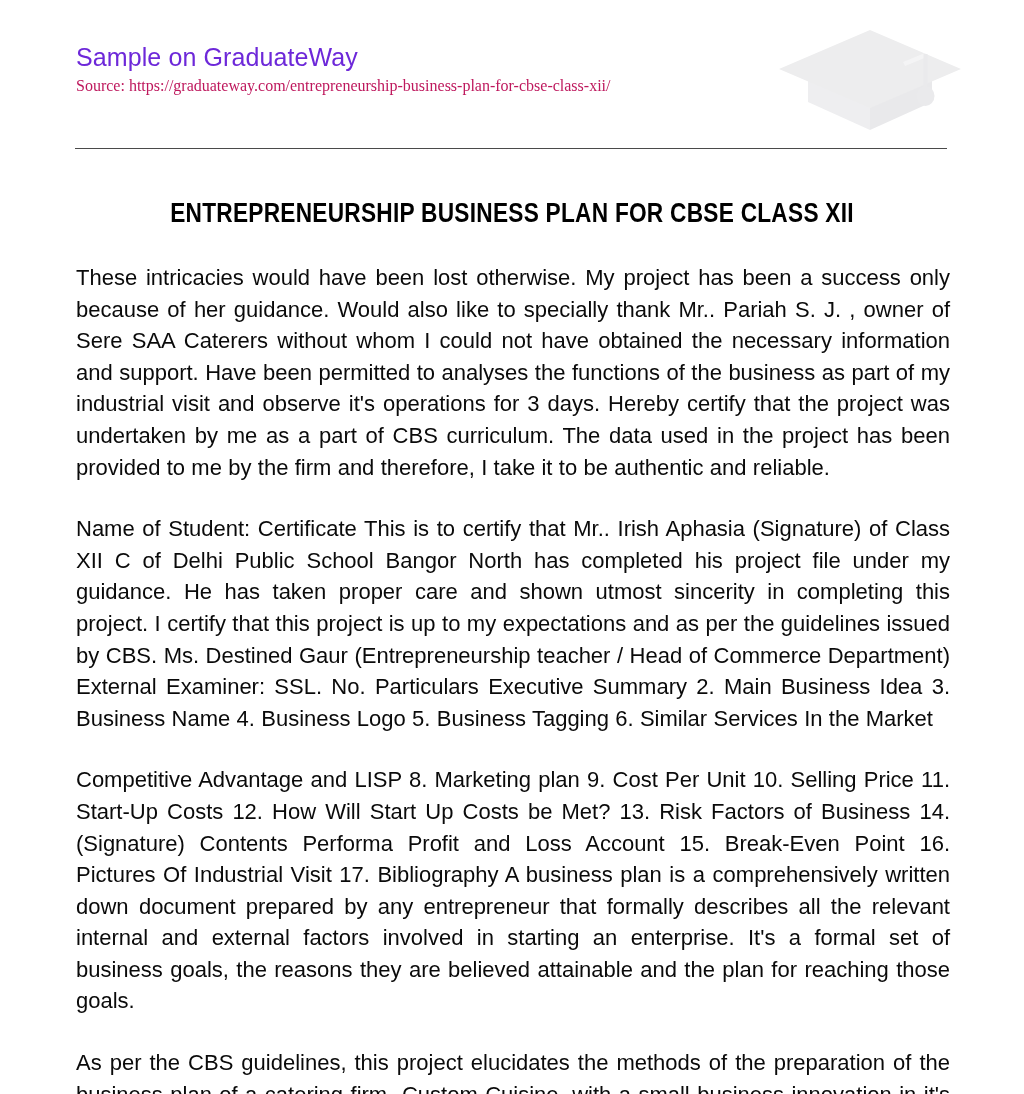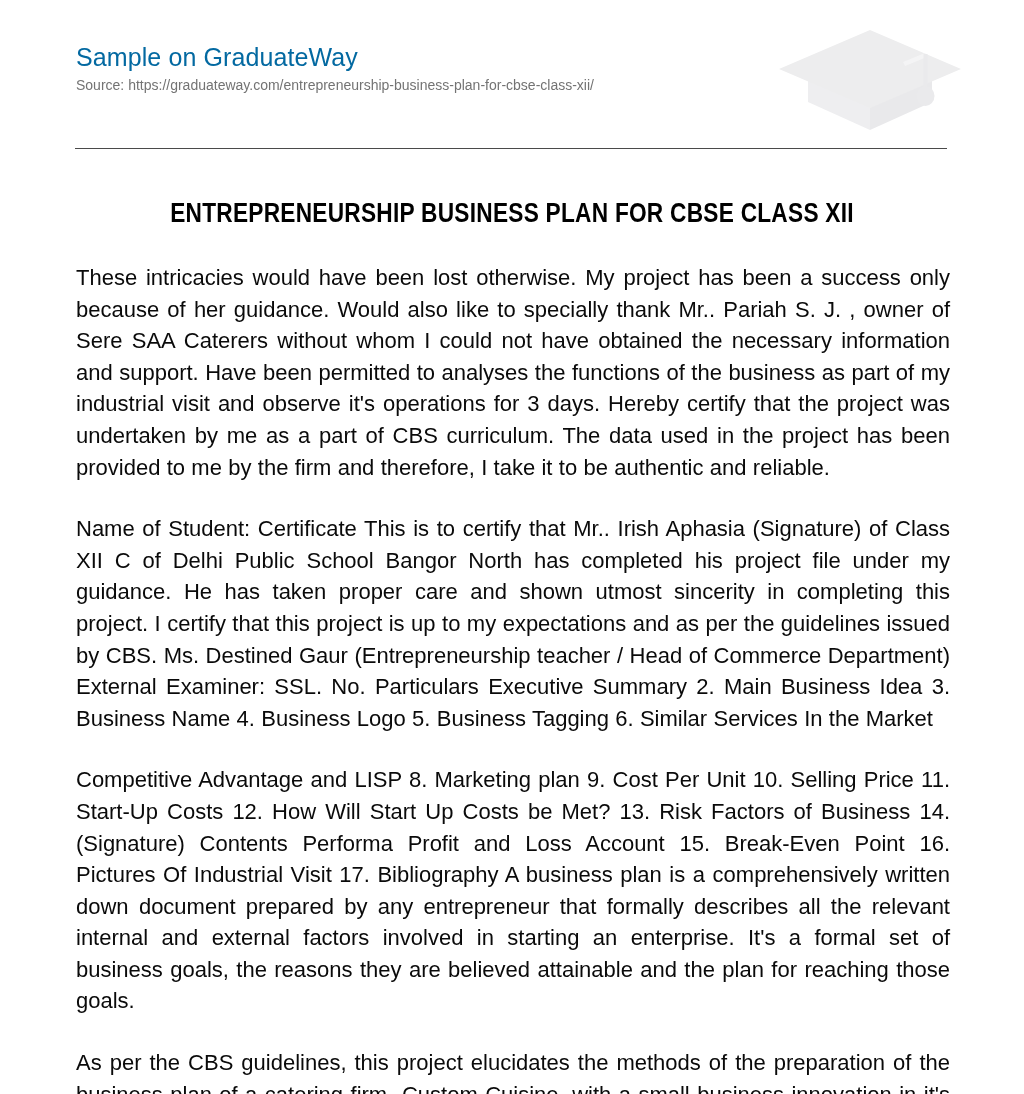--- a/index.html
+++ b/index.html
@@ -32,33 +32,33 @@
     height: 150px;
   }
 
   .site-name {
     position: absolute;
     left: 76px;
     top: 43px;
     font-family: "Liberation Sans", sans-serif;
     font-size: 25px;
     font-weight: 400;
-    color: #0369a1;
+    color: #6d28d9;
     letter-spacing: 0.1px;
     white-space: nowrap;
   }
 
   .source-line {
     position: absolute;
     left: 76px;
     top: 77px;
-    font-family: Liberation Sans, sans-serif;
-    font-size: 14px;
+    font-family: Liberation Serif, serif;
+    font-size: 16px;
     font-weight: 400;
-    color: #737373;
+    color: #be185d;
     white-space: nowrap;
   }
 
   .logo {
     position: absolute;
     left: 775px;
     top: 24px;
     width: 190px;
     height: 108px;
   }

